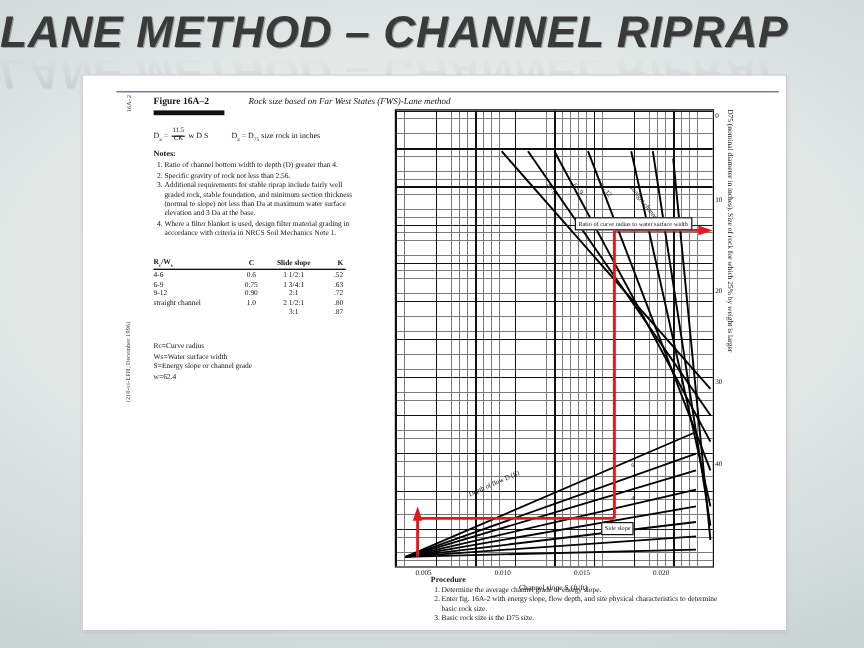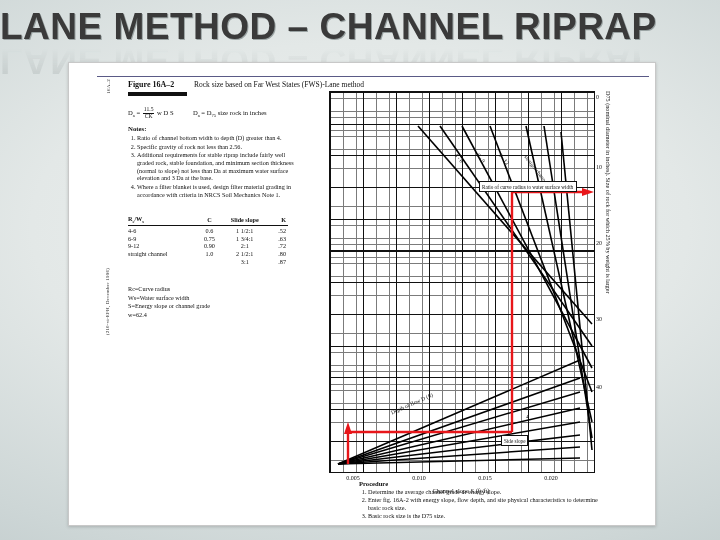--- a/index.html
+++ b/index.html
@@ -6,21 +6,21 @@
   body{
     width:720px;height:540px;overflow:hidden;
     font-family:"Liberation Serif",serif;
     background:
       radial-gradient(ellipse 120% 90% at 50% 42%, #eef1f0 0%, #e3e8e7 38%, #cdd6d6 70%, #b7c3c4 100%);
     position:relative;
   }
   .slide{position:absolute;inset:0;}
 
   
-  .title-wrap{position:absolute;left:0;top:8px;width:640px;}
+  .title-wrap{position:absolute;left:0;top:8px;width:640px;font-style:italic;}
   .title{
     font-family:"Liberation Sans",sans-serif;
     font-weight:bold;font-size:37px;letter-spacing:.5px;
     color:#3a3a3a;line-height:1.0;
     text-shadow:1px 1px 0 #9aa3a3;
     white-space:nowrap;
   }
   .title-reflect{
     font-family:"Liberation Sans",sans-serif;
     font-weight:bold;font-size:37px;letter-spacing:.5px;
@@ -41,21 +41,21 @@
   .pg-rule{position:absolute;left:28px;top:13px;width:552px;height:1px;background:#5a5a86;}
   .side-label{
     position:absolute;font-size:5px;color:#2a2a2a;
     writing-mode:vertical-rl;transform:rotate(180deg);
     letter-spacing:.2px;white-space:nowrap;font-family:"Liberation Serif",serif;
   }
   .side-top{left:37px;top:16px;}
   .side-bot{left:36px;top:205px;}
 
   .fig-hdr{position:absolute;left:59px;top:17px;font-size:8px;font-weight:bold;color:#111;}
-  .fig-cap{position:absolute;left:125px;top:17px;font-size:7.5px;color:#111;}
+  .fig-cap{position:absolute;left:138px;top:17px;font-size:7.5px;color:#111;font-style:italic;}
   .fig-bar{position:absolute;left:59px;top:29px;width:59px;height:3.5px;background:#111;}
 
   
   .formula{position:absolute;left:59px;top:44px;font-size:6.6px;color:#111;white-space:nowrap;}
   .frac{display:inline-block;text-align:center;vertical-align:middle;line-height:1;margin:0 1px;}
   .frac .num{display:block;font-size:5.6px;border-bottom:.8px solid #111;padding:0 1px;}
   .frac .den{display:block;font-size:5.6px;padding:0 1px;}
   sub{font-size:70%;}
   .gap{display:inline-block;width:16px;}
 

